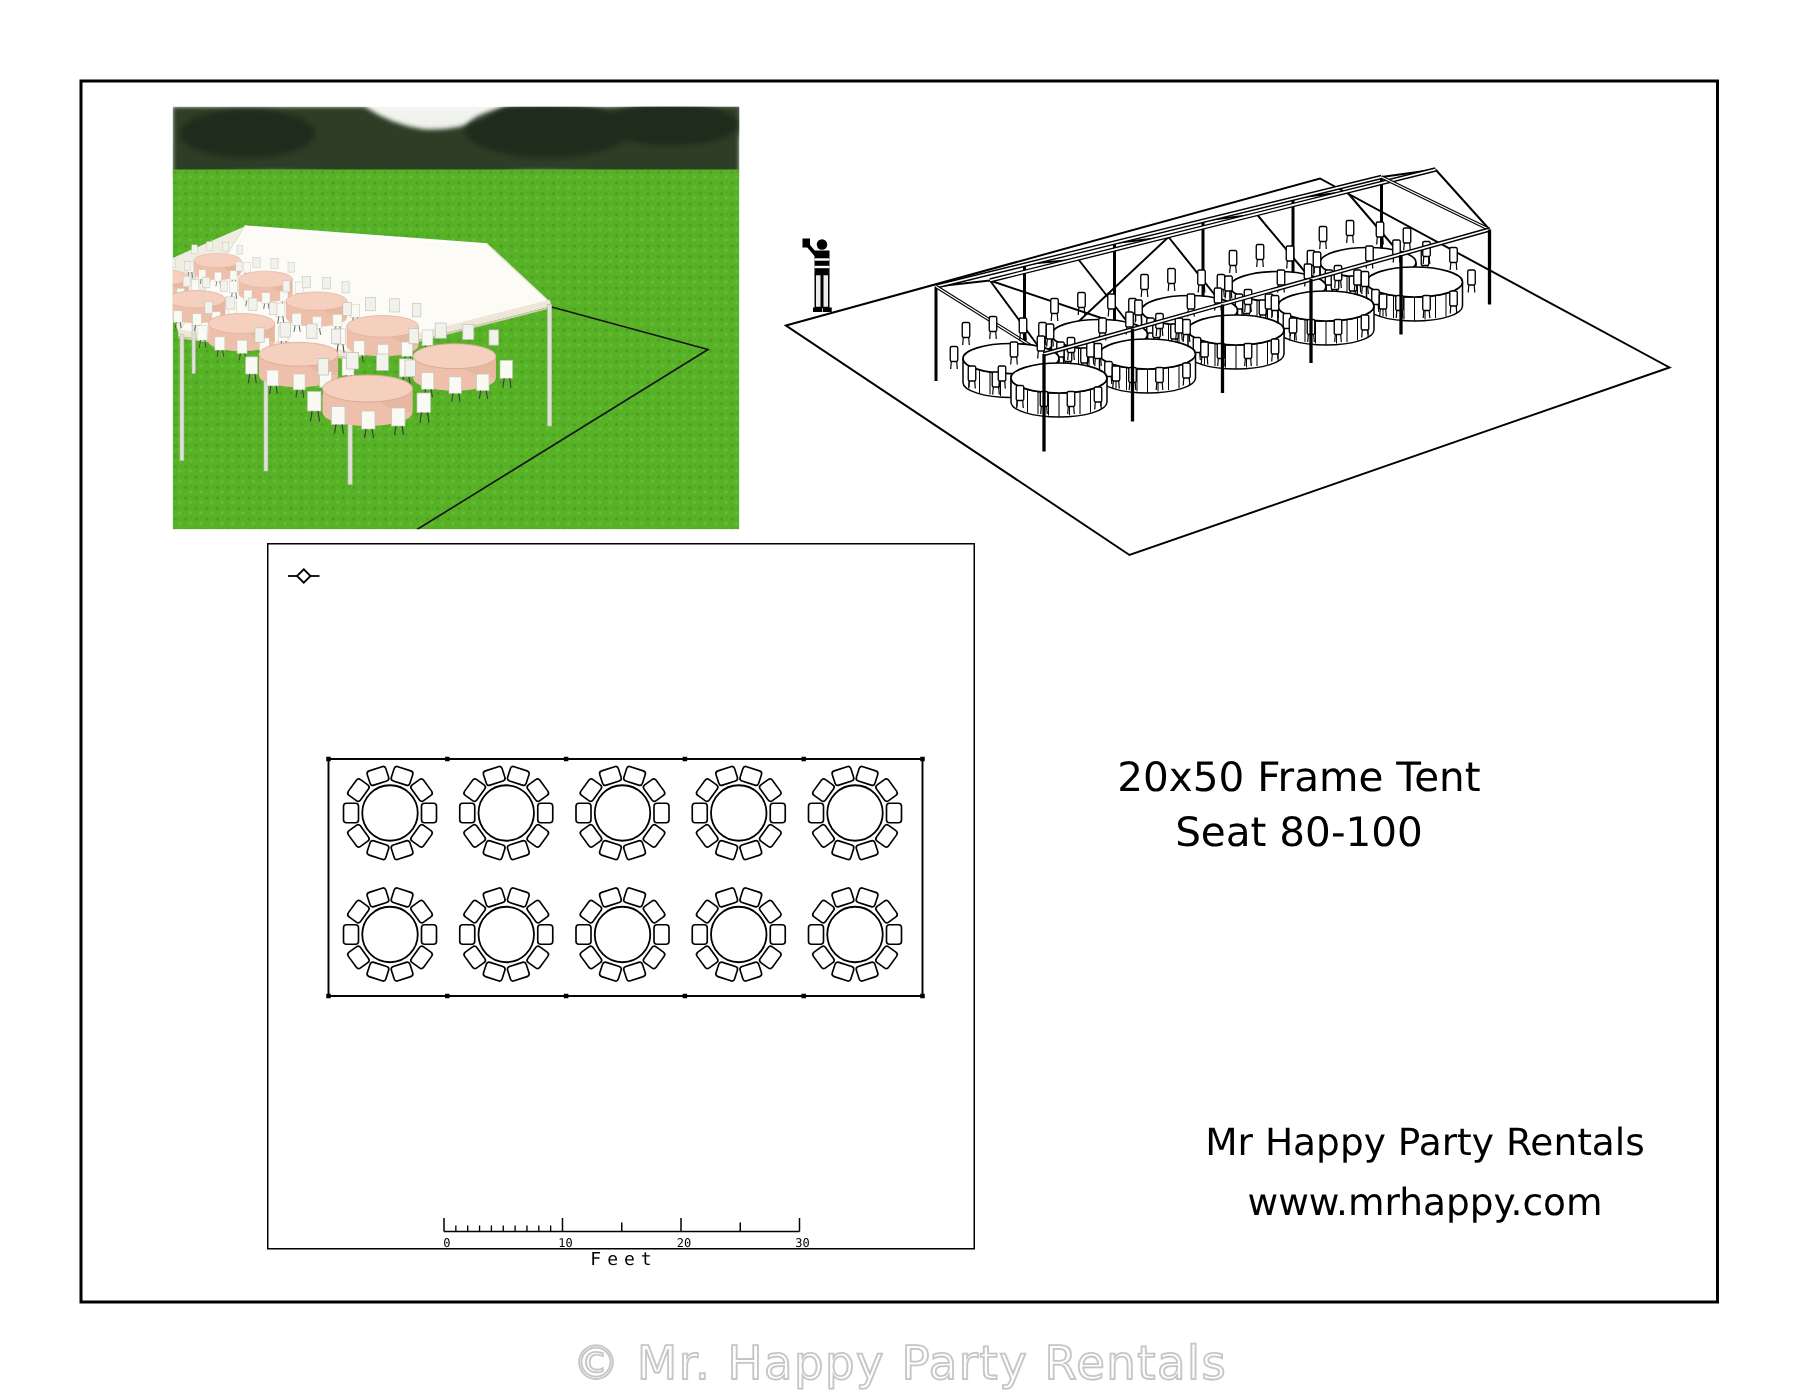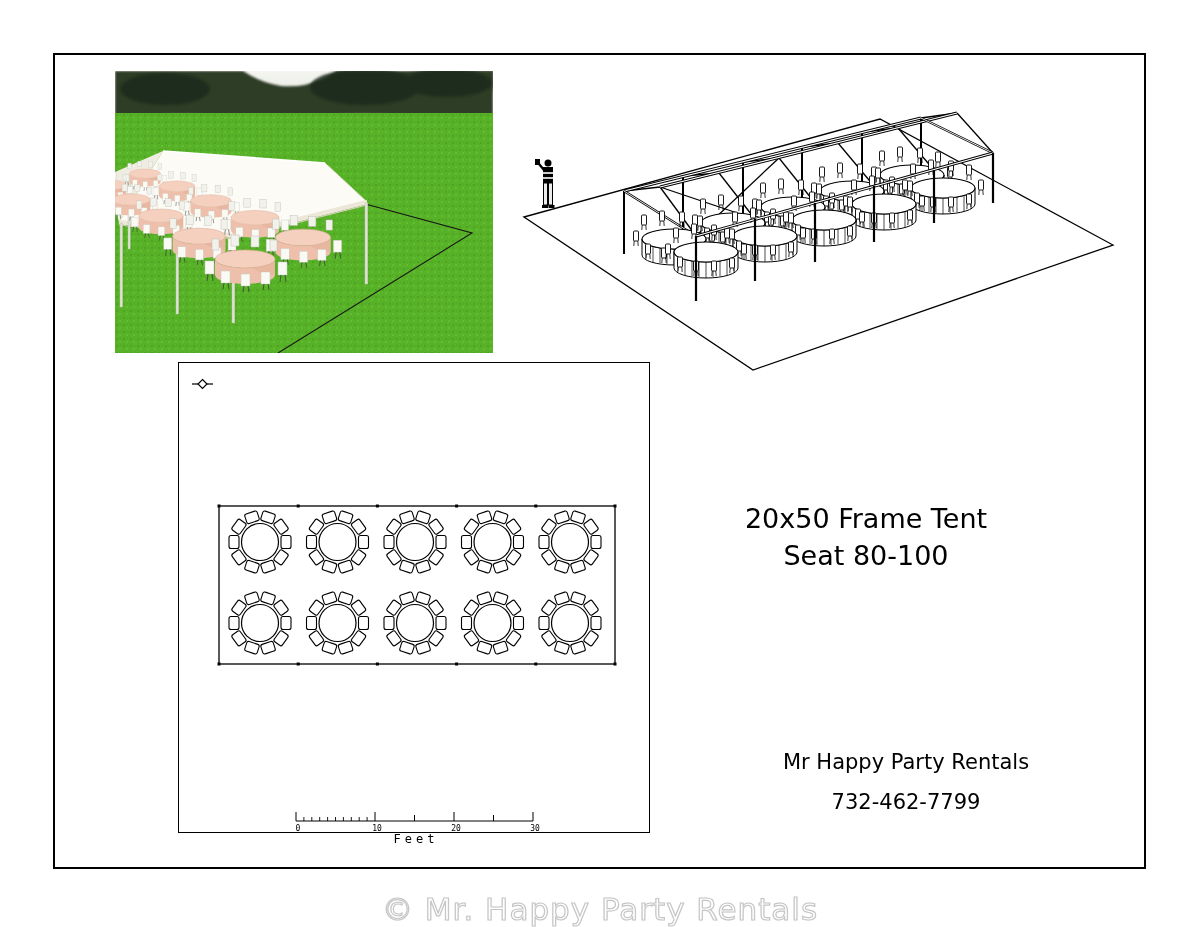--- a/index.html
+++ b/index.html
@@ -7,21 +7,21 @@
         font-family:"DejaVu Sans","Liberation Sans",sans-serif;}
   .sheet-border{position:absolute;left:53px;top:53px;width:1089px;height:812px;
         border:2px solid #000;z-index:1;}
   .panel{position:absolute;z-index:2;}
   .panel svg{display:block;}
   #photo{left:115px;top:71px;width:378px;height:282px;overflow:hidden;}
   #iso{left:520px;top:103px;width:600px;height:272px;}
   #plan{left:178px;top:362px;width:472px;height:500px;}
   .txt{position:absolute;z-index:2;color:#000;text-align:center;}
   #title-block{left:708px;top:500px;width:316px;font-size:27px;line-height:37px;}
-  #contact-block{left:736px;top:742px;width:340px;font-size:21px;line-height:40px;}
+  #contact-block{left:780px;top:742px;width:340px;font-size:25px;line-height:40px;}
   #watermark{left:260px;top:855px;width:680px;z-index:5;font-size:31px;
         color:#ffffff;-webkit-text-stroke:1.2px #c6c6c6;
         text-shadow:0 0 1px #d4d4d4;letter-spacing:1px;margin-top:36px;}
   .plan-num{font-family:"DejaVu Sans Mono","Liberation Mono",monospace;font-size:8px;}
   .plan-unit{font-family:"DejaVu Sans Mono","Liberation Mono",monospace;font-size:12px;letter-spacing:4px;}
 </style>
 </head>
 <body>
 
 <div id="page">
@@ -328,18 +328,18 @@
   </svg>
   </div>
 
   <div id="title-block" class="txt">
     <div>20x50 Frame Tent</div>
     <div>Seat 80-100</div>
   </div>
 
   <div id="contact-block" class="txt">
     <div>Mr Happy Party Rentals</div>
-    <div>732-462-7799</div>
+    <div>www.mrhappy.com</div>
   </div>
 
   <div id="watermark" class="txt">© Mr. Happy Party Rentals</div>
 
 </div>
 
 </body></html>

